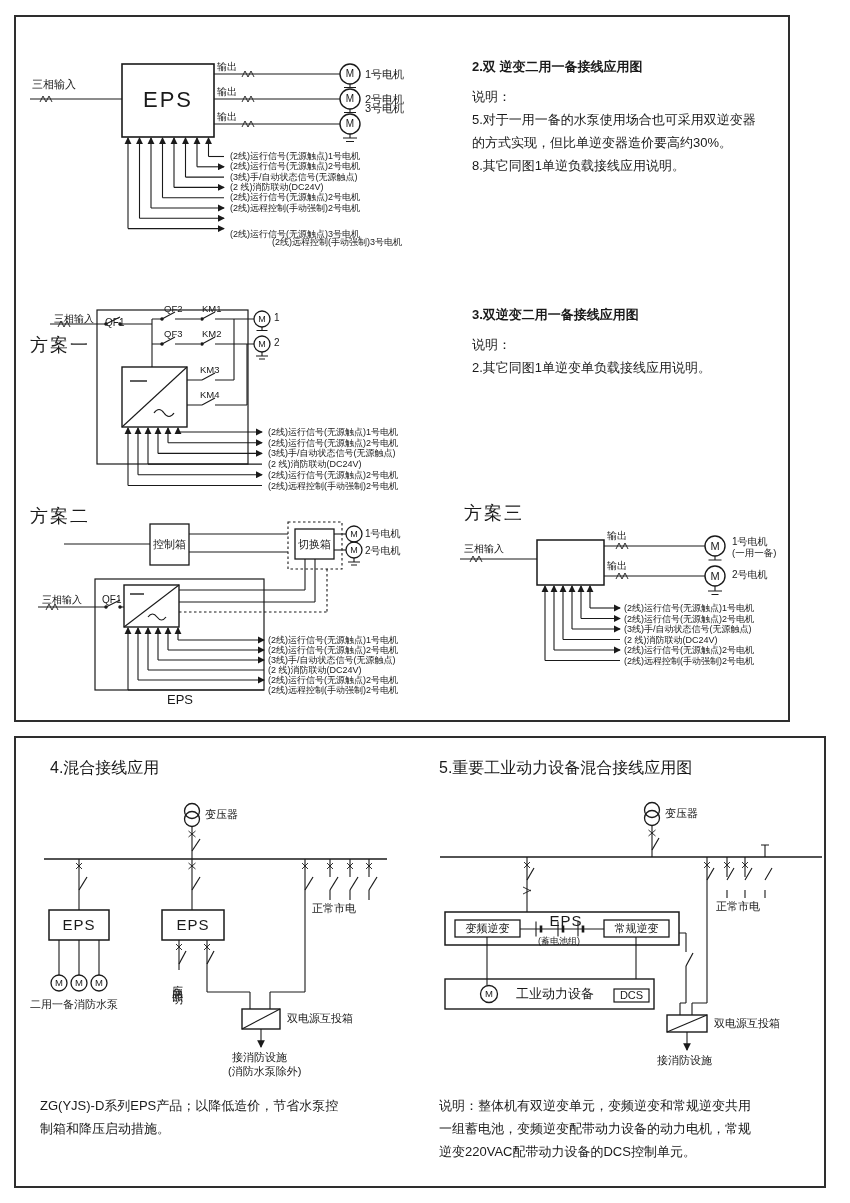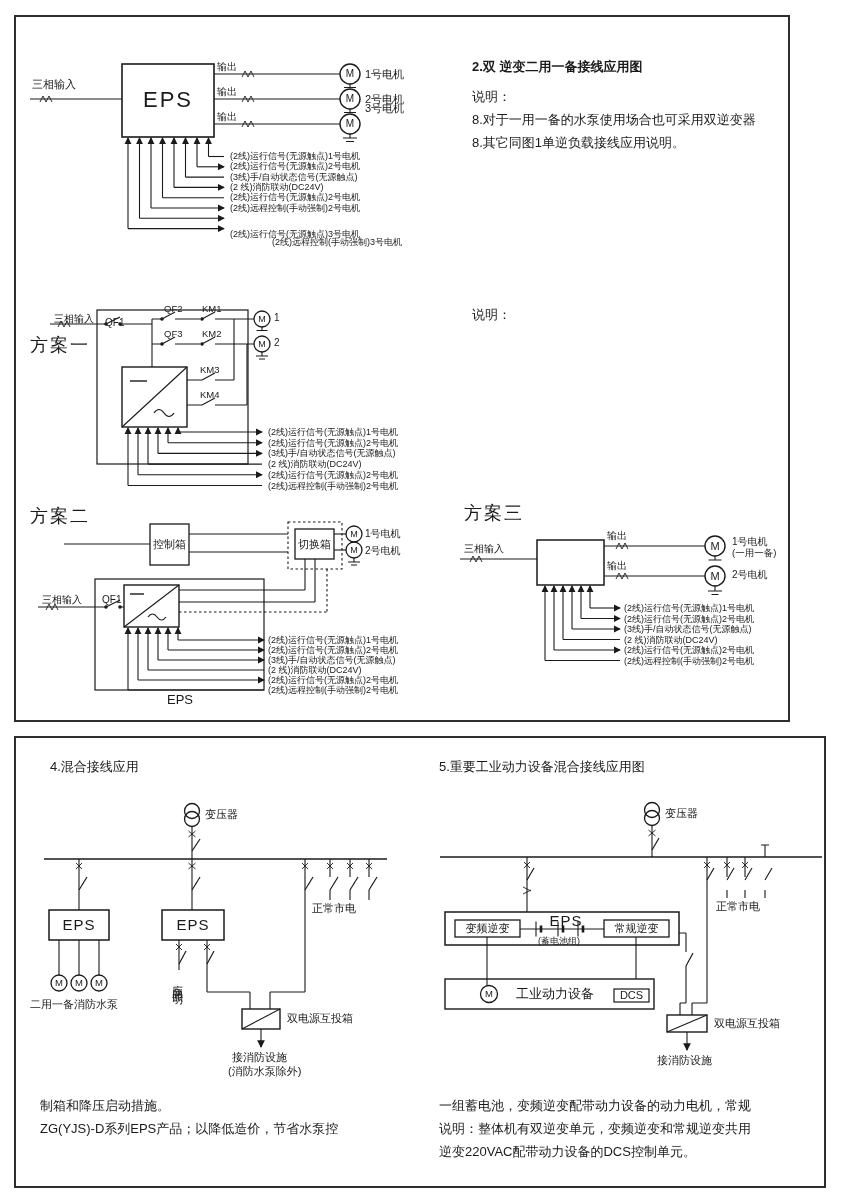--- a/index.html
+++ b/index.html
@@ -13,21 +13,21 @@
   .f12{font-size:11px;} .f13{font-size:13px;} .f15{font-size:15px;}
   .sig{position:absolute;white-space:nowrap;font-size:9px;line-height:10px;}
   .ttl{font-size:13.5px;font-weight:600;margin-bottom:7px;}
   .tline{font-size:13px;line-height:22px;white-space:nowrap;}
   .schemettl{position:absolute;font-size:18px;font-weight:normal;letter-spacing:2px;}
   .epsbig{position:absolute;font-size:22px;letter-spacing:2px;text-align:center;}
   .ctr{text-align:center;}
   .vtext{writing-mode:vertical-rl;text-orientation:upright;letter-spacing:3px;}
   .note{position:absolute;}
   .note div{font-size:13px;line-height:23px;white-space:nowrap;}
-  .dttl{position:absolute;font-size:13px;white-space:nowrap;}
+  .dttl{position:absolute;font-size:16px;white-space:nowrap;}
 </style>
 </head>
 <body>
 
 <div class="panel" id="panel1">
   <svg class="layer" width="772" height="703" viewBox="0 0 772 703" fill="none" stroke="#1a1a1a" stroke-width="1.1">
     <defs>
       <marker id="a1" viewBox="0 0 8 8" refX="7" refY="4" markerWidth="6.5" markerHeight="6.5" orient="auto">
         <path d="M0,0 L8,4 L0,8 z" fill="#1a1a1a" stroke="none"></path>
       </marker>
@@ -198,21 +198,22 @@
   <div class="sig" style="left:214px;top:155px;">(3线)手/自动状态信号(无源触点)</div>
   <div class="sig" style="left:214px;top:165px;">(2 线)消防联动(DC24V)</div>
   <div class="sig" style="left:214px;top:175px;">(2线)运行信号(无源触点)2号电机</div>
   <div class="sig" style="left:214px;top:186px;">(2线)远程控制(手动强制)2号电机</div>
   <div class="sig" style="left:214px;top:212px;">(2线)运行信号(无源触点)3号电机</div>
   <div class="sig" style="left:214px;top:220px;padding-left:42px;">(2线)远程控制(手动强制)3号电机</div>
 
   <div class="note" style="left:456px;top:38px;">
     <div class="ttl">2.双 逆变二用一备接线应用图</div>
     <div class="tline">说明：</div>
-    <div class="tline">8.对于一用一备的水泵使用场合也可采用双逆变器</div>
+    <div class="tline">5.对于一用一备的水泵使用场合也可采用双逆变器</div>
+    <div class="tline">的方式实现，但比单逆变器造价要高约30%。</div>
     <div class="tline">8.其它同图1单逆负载接线应用说明。</div>
   </div>
 
   <div class="schemettl" style="left:14px;top:316px;">方案一</div>
   <div class="lbl f10" style="left:38px;top:296px;">三相输入</div>
   <div class="lbl f10" style="left:89px;top:300px;">QF1</div>
   <div class="lbl f95" style="left:148px;top:287px;">QF2</div>
   <div class="lbl f95" style="left:186px;top:287px;">KM1</div>
   <div class="lbl f95" style="left:148px;top:312px;">QF3</div>
   <div class="lbl f95" style="left:186px;top:312px;">KM2</div>
@@ -223,21 +224,23 @@
   <div class="lbl f10" style="left:258px;top:295px;">1</div>
   <div class="lbl f10" style="left:258px;top:320px;">2</div>
   <div class="sig" style="left:252px;top:410px;">(2线)运行信号(无源触点)1号电机</div>
   <div class="sig" style="left:252px;top:421px;">(2线)运行信号(无源触点)2号电机</div>
   <div class="sig" style="left:252px;top:431px;">(3线)手/自动状态信号(无源触点)</div>
   <div class="sig" style="left:252px;top:442px;">(2 线)消防联动(DC24V)</div>
   <div class="sig" style="left:252px;top:453px;">(2线)运行信号(无源触点)2号电机</div>
   <div class="sig" style="left:252px;top:464px;">(2线)远程控制(手动强制)2号电机</div>
 
   <div class="note" style="left:456px;top:286px;">
+    <div class="ttl">3.双逆变二用一备接线应用图</div>
     <div class="tline">说明：</div>
+    <div class="tline">2.其它同图1单逆变单负载接线应用说明。</div>
   </div>
 
   <div class="schemettl" style="left:14px;top:487px;">方案二</div>
   <div class="lbl f11 ctr" style="left:134px;top:521px;width:39px;">控制箱</div>
   <div class="lbl f11 ctr" style="left:279px;top:521px;width:39px;">切换箱</div>
   <div class="lbl f9 ctr" style="left:331px;top:512px;width:14px;">M</div>
   <div class="lbl f9 ctr" style="left:331px;top:528px;width:14px;">M</div>
   <div class="lbl f10" style="left:349px;top:511px;">1号电机</div>
   <div class="lbl f10" style="left:349px;top:528px;">2号电机</div>
   <div class="lbl f10" style="left:26px;top:577px;">三相输入</div>
@@ -367,34 +370,34 @@
   <div class="lbl f15 ctr" style="left:146px;top:178px;width:62px;letter-spacing:1px;">EPS</div>
   <div class="lbl f95 ctr" style="left:35px;top:240px;width:16px;">M</div>
   <div class="lbl f95 ctr" style="left:55px;top:240px;width:16px;">M</div>
   <div class="lbl f95 ctr" style="left:75px;top:240px;width:16px;">M</div>
   <div class="lbl f12" style="left:14px;top:260px;">二用一备消防水泵</div>
   <div class="lbl f11 vtext" style="left:155px;top:238px;">应急照明</div>
   <div class="lbl f12" style="left:271px;top:274px;">双电源互投箱</div>
   <div class="lbl f12" style="left:216px;top:313px;">接消防设施</div>
   <div class="lbl f12" style="left:212px;top:327px;">(消防水泵除外)</div>
   <div class="note" style="left:24px;top:356px;">
+    <div>ZG(YJS)-D系列EPS产品；以降低造价，节省水泵控</div>
     <div>制箱和降压启动措施。</div>
-    <div>ZG(YJS)-D系列EPS产品；以降低造价，节省水泵控</div>
   </div>
 
   <div class="dttl" style="left:423px;top:20px;">5.重要工业动力设备混合接线应用图</div>
   <div class="lbl f11" style="left:649px;top:69px;">变压器</div>
   <div class="lbl f12" style="left:700px;top:162px;">正常市电</div>
   <div class="lbl f15 ctr" style="left:520px;top:174px;width:60px;letter-spacing:1px;">EPS</div>
   <div class="lbl f11 ctr" style="left:439px;top:184px;width:65px;">变频逆变</div>
   <div class="lbl f11 ctr" style="left:588px;top:184px;width:65px;">常规逆变</div>
   <div class="lbl f9" style="left:522px;top:198px;">(蓄电池组)</div>
   <div class="lbl f13 ctr" style="left:479px;top:249px;width:120px;">工业动力设备</div>
   <div class="lbl f95 ctr" style="left:465px;top:251px;width:16px;">M</div>
   <div class="lbl f11 ctr" style="left:598px;top:251px;width:35px;">DCS</div>
   <div class="lbl f12" style="left:698px;top:279px;">双电源互投箱</div>
   <div class="lbl f12" style="left:641px;top:316px;">接消防设施</div>
   <div class="note" style="left:423px;top:356px;">
+    <div>说明：整体机有双逆变单元，变频逆变和常规逆变共用</div>
     <div>一组蓄电池，变频逆变配带动力设备的动力电机，常规</div>
-    <div>说明：整体机有双逆变单元，变频逆变和常规逆变共用</div>
     <div>逆变220VAC配带动力设备的DCS控制单元。</div>
   </div>
 </div>
 
 </body></html>

